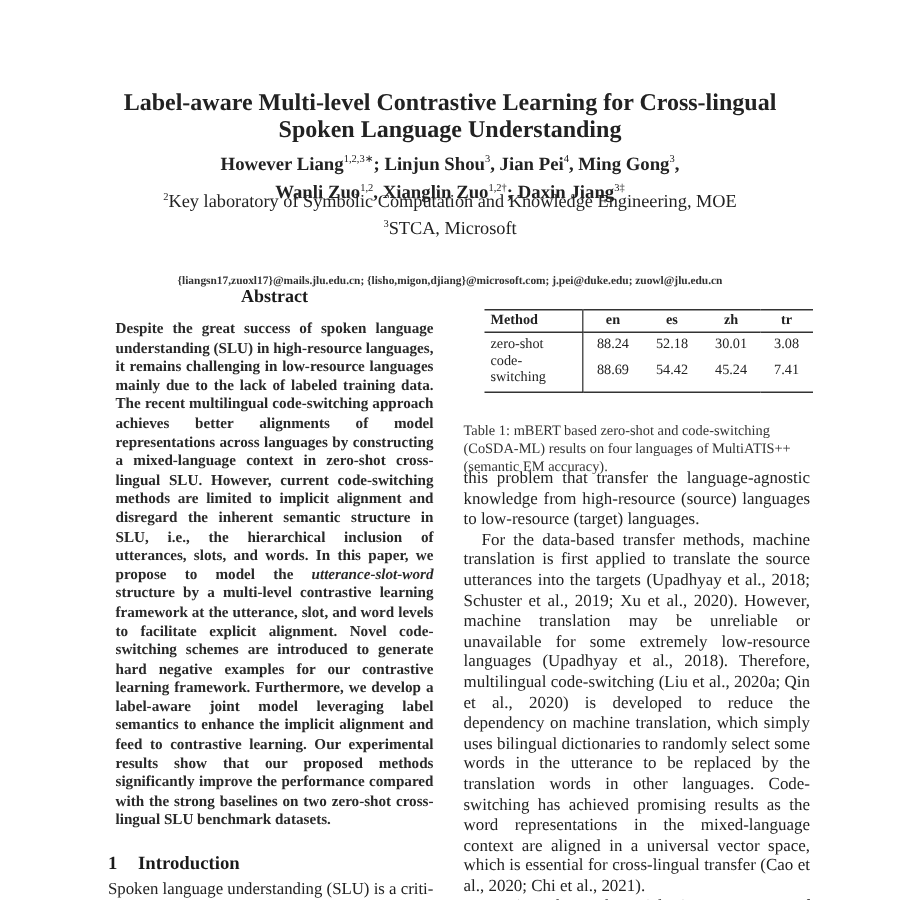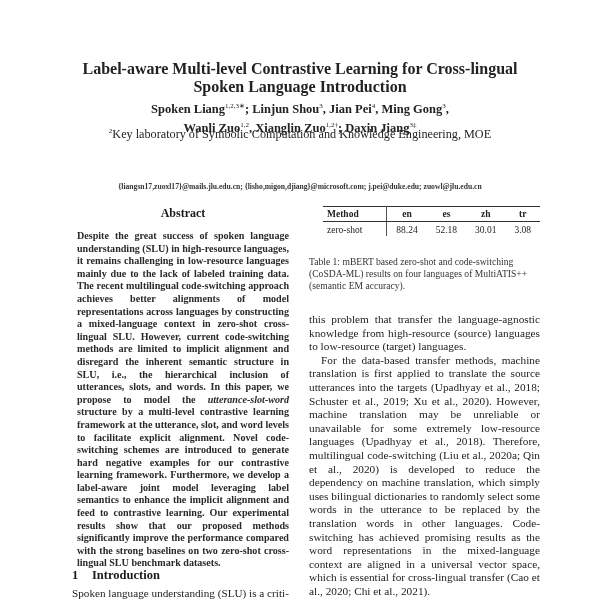--- a/index.html
+++ b/index.html
@@ -3,21 +3,21 @@
 <meta charset="utf-8">
 <style>
   html, body { margin: 0; padding: 0; background: #ffffff; }
   body { width: 600px; height: 600px; overflow: hidden; position: relative; font-family: "Liberation Serif", serif; color: #1a1a1a; }
   .title { position: absolute; left: 60px; top: 60px; width: 480px; text-align: center; font-weight: bold; font-size: 16px; line-height: 18px; color: #222; }
   .authors { position: absolute; left: 60px; top: 98px; width: 480px; text-align: center; font-weight: bold; font-size: 12.5px; line-height: 16px; color: #222; }
   .authors sup { font-size: 7px; font-weight: normal; }
   .affils { position: absolute; left: 60px; top: 124px; width: 480px; text-align: center; font-size: 12.2px; line-height: 14.5px; color: #222; }
   .affils sup { font-size: 7px; }
   .emails { position: absolute; left: 60px; top: 182px; width: 480px; text-align: center; font-size: 7.6px; line-height: 10px; color: #333; font-weight: bold; }
-  .col-left { position: absolute; left: 72px; top: 206px; width: 222px; }
+  .col-left { position: absolute; left: 72px; top: 190px; width: 222px; }
   .abstract-head { text-align: center; font-weight: bold; font-size: 12px; line-height: 14px; margin-bottom: 10px; }
   .abstract-body { font-size: 10.1px; line-height: 12.6px; text-align: justify; color: #2a2a2a; margin: 0 5px; font-weight: bold; }
   .abstract-body em { font-style: italic; }
   .section-head { position: absolute; left: 72px; top: 568px; font-weight: bold; font-size: 12.5px; }
   .section-head .num { display: inline-block; width: 20px; }
   .intro-text { position: absolute; left: 72px; top: 587px; width: 228px; font-size: 11.2px; line-height: 13px; color: #222; }
   .col-right { position: absolute; left: 309px; top: 206px; width: 232px; }
   table.results { border-collapse: collapse; margin-left: 14px; font-size: 9.5px; color: #222; }
   table.results th { font-weight: bold; padding: 2px 9px; border-top: 1.2px solid #333; border-bottom: 0.8px solid #333; text-align: center; }
   table.results th.m { text-align: left; padding-left: 4px; border-right: 0.8px solid #555; margin-left: 32px; }
@@ -28,39 +28,40 @@
   .caption { margin-top: 20px; font-size: 9.6px; line-height: 12.2px; color: #333; }
   .right-body { position: absolute; left: 309px; top: 313px; width: 231px; font-size: 11.3px; line-height: 13.6px; text-align: justify; color: #222; }
   .right-body p { margin: 0; }
   .right-body p.indent { text-indent: 12px; }
 </style>
 </head>
 <body>
 
 <div class="title">
   <div>Label-aware Multi-level Contrastive Learning for Cross-lingual</div>
-  <div>Spoken Language Introduction</div>
+  <div>Spoken Language Understanding</div>
 </div>
 
 <div class="authors">
   <div>
-    <span>Spoken Liang</span><sup>1,2,3∗</sup>;
+    <span>However Liang</span><sup>1,2,3∗</sup>;
     <span>Linjun Shou</span><sup>3</sup>,
     <span>Jian Pei</span><sup>4</sup>,
     <span>Ming Gong</span><sup>3</sup>,
   </div>
   <div>
     <span>Wanli Zuo</span><sup>1,2</sup>,
     <span>Xianglin Zuo</span><sup>1,2†</sup>;
     <span>Daxin Jiang</span><sup>3‡</sup>
   </div>
 </div>
 
 <div class="affils">
   <div><sup>2</sup><span>Key laboratory of Symbolic Computation and Knowledge Engineering, MOE</span></div>
+  <div><sup>3</sup><span>STCA, Microsoft</span></div>
 </div>
 
 <div class="emails">{liangsn17,zuoxl17}@mails.jlu.edu.cn; {lisho,migon,djiang}@microsoft.com; j.pei@duke.edu; zuowl@jlu.edu.cn</div>
 
 <div class="col-left">
   <div class="abstract-head">Abstract</div>
   <div class="abstract-body"><span>Despite the great success of spoken language understanding (SLU) in high-resource languages, it remains challenging in low-resource languages mainly due to the lack of labeled training data. The recent multilingual code-switching approach achieves better alignments of model representations across languages by constructing a mixed-language context in zero-shot cross-lingual SLU. However, current code-switching methods are limited to implicit alignment and disregard the inherent semantic structure in SLU, i.e., the hierarchical inclusion of utterances, slots, and words. In this paper, we propose to model the </span><em>utterance-slot-word</em><span> structure by a multi-level contrastive learning framework at the utterance, slot, and word levels to facilitate explicit alignment. Novel code-switching schemes are introduced to generate hard negative examples for our contrastive learning framework. Furthermore, we develop a label-aware joint model leveraging label semantics to enhance the implicit alignment and feed to contrastive learning. Our experimental results show that our proposed methods significantly improve the performance compared with the strong baselines on two zero-shot cross-lingual SLU benchmark datasets.</span></div>
 </div>
 
 <div class="section-head">
@@ -80,20 +81,27 @@
       </tr>
     </thead>
     <tbody>
       <tr class="first">
         <td class="m">zero-shot</td>
         <td>88.24</td>
         <td>52.18</td>
         <td>30.01</td>
         <td>3.08</td>
       </tr>
+      <tr class="last">
+        <td class="m">code-switching</td>
+        <td>88.69</td>
+        <td>54.42</td>
+        <td>45.24</td>
+        <td>7.41</td>
+      </tr>
     </tbody>
   </table>
   <div class="caption">Table 1: mBERT based zero-shot and code-switching (CoSDA-ML) results on four languages of MultiATIS++ (semantic EM accuracy).</div>
 </div>
 
 <div class="right-body">
   <p>this problem that transfer the language-agnostic knowledge from high-resource (source) languages to low-resource (target) languages.</p>
   <p class="indent">For the data-based transfer methods, machine translation is first applied to translate the source utterances into the targets (Upadhyay et al., 2018; Schuster et al., 2019; Xu et al., 2020). However, machine translation may be unreliable or unavailable for some extremely low-resource languages (Upadhyay et al., 2018). Therefore, multilingual code-switching (Liu et al., 2020a; Qin et al., 2020) is developed to reduce the dependency on machine translation, which simply uses bilingual dictionaries to randomly select some words in the utterance to be replaced by the translation words in other languages. Code-switching has achieved promising results as the word representations in the mixed-language context are aligned in a universal vector space, which is essential for cross-lingual transfer (Cao et al., 2020; Chi et al., 2021).</p>
   <p class="indent">Despite the substantial improvements of CoSDA</p>
 </div>

